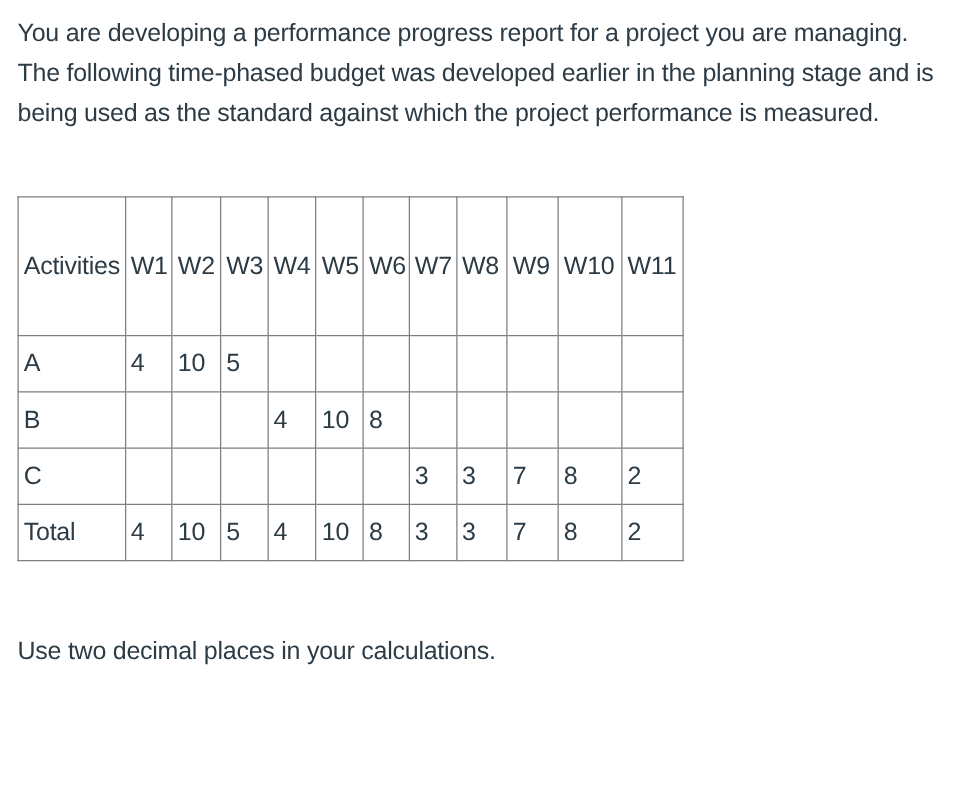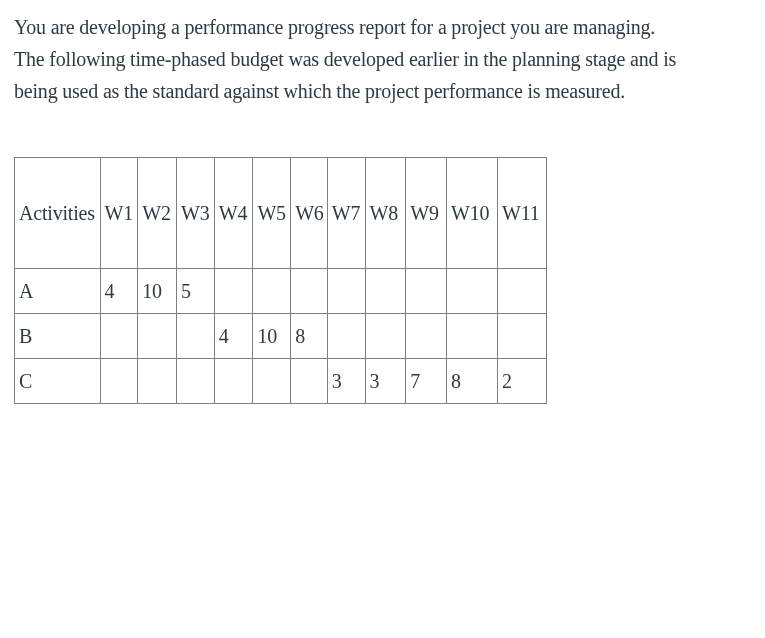--- a/index.html
+++ b/index.html
@@ -11,21 +11,20 @@
     width: 765px;
     height: 638px;
     overflow: hidden;
     color: #2D3B45;
     font-family: "Liberation Sans", "DejaVu Sans", sans-serif;
     font-size: 20px;
     line-height: 32px;
   }
   main.question-content {
     padding: 11px 12px 0 14px;
-    font-family: Liberation Serif, serif;
   }
   p.text-block {
     margin: 0 0 16px 0;
     max-width: 748px;
     white-space: pre-line;
     letter-spacing: -0.2px;
   }
   table.budget-table {
     border-collapse: collapse;
     table-layout: fixed;
@@ -128,18 +127,33 @@
           <td></td>
           <td></td>
           <td></td>
           <td></td>
           <td>3</td>
           <td>3</td>
           <td>7</td>
           <td>8</td>
           <td>2</td>
         </tr>
+        <tr>
+          <th scope="row">Total</th>
+          <td>4</td>
+          <td>10</td>
+          <td>5</td>
+          <td>4</td>
+          <td>10</td>
+          <td>8</td>
+          <td>3</td>
+          <td>3</td>
+          <td>7</td>
+          <td>8</td>
+          <td>2</td>
+        </tr>
       </tbody>
   </table>
 
 
+  <p class="text-block">Use two decimal places in your calculations.</p>
 
 </main>
 
 </body></html>

